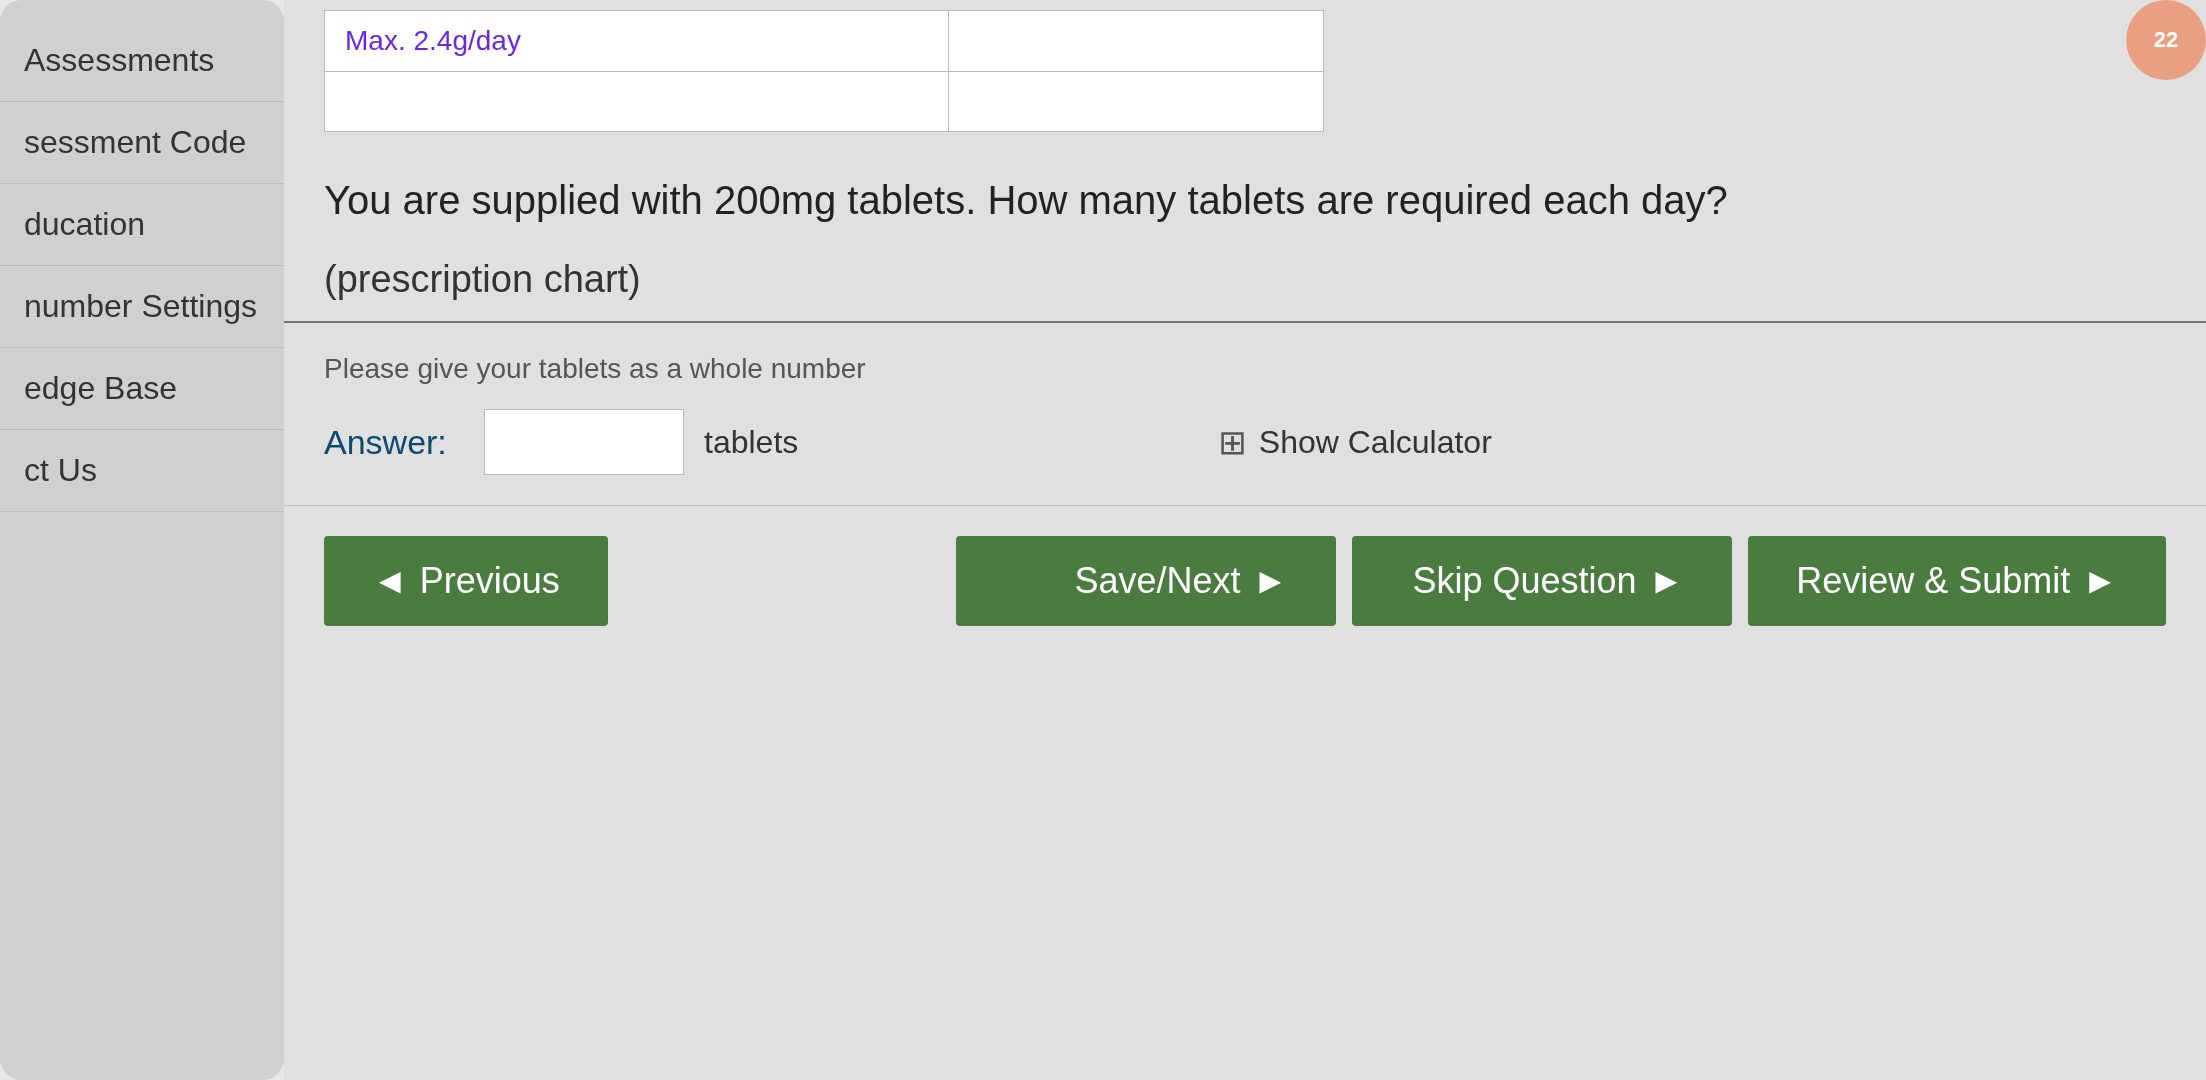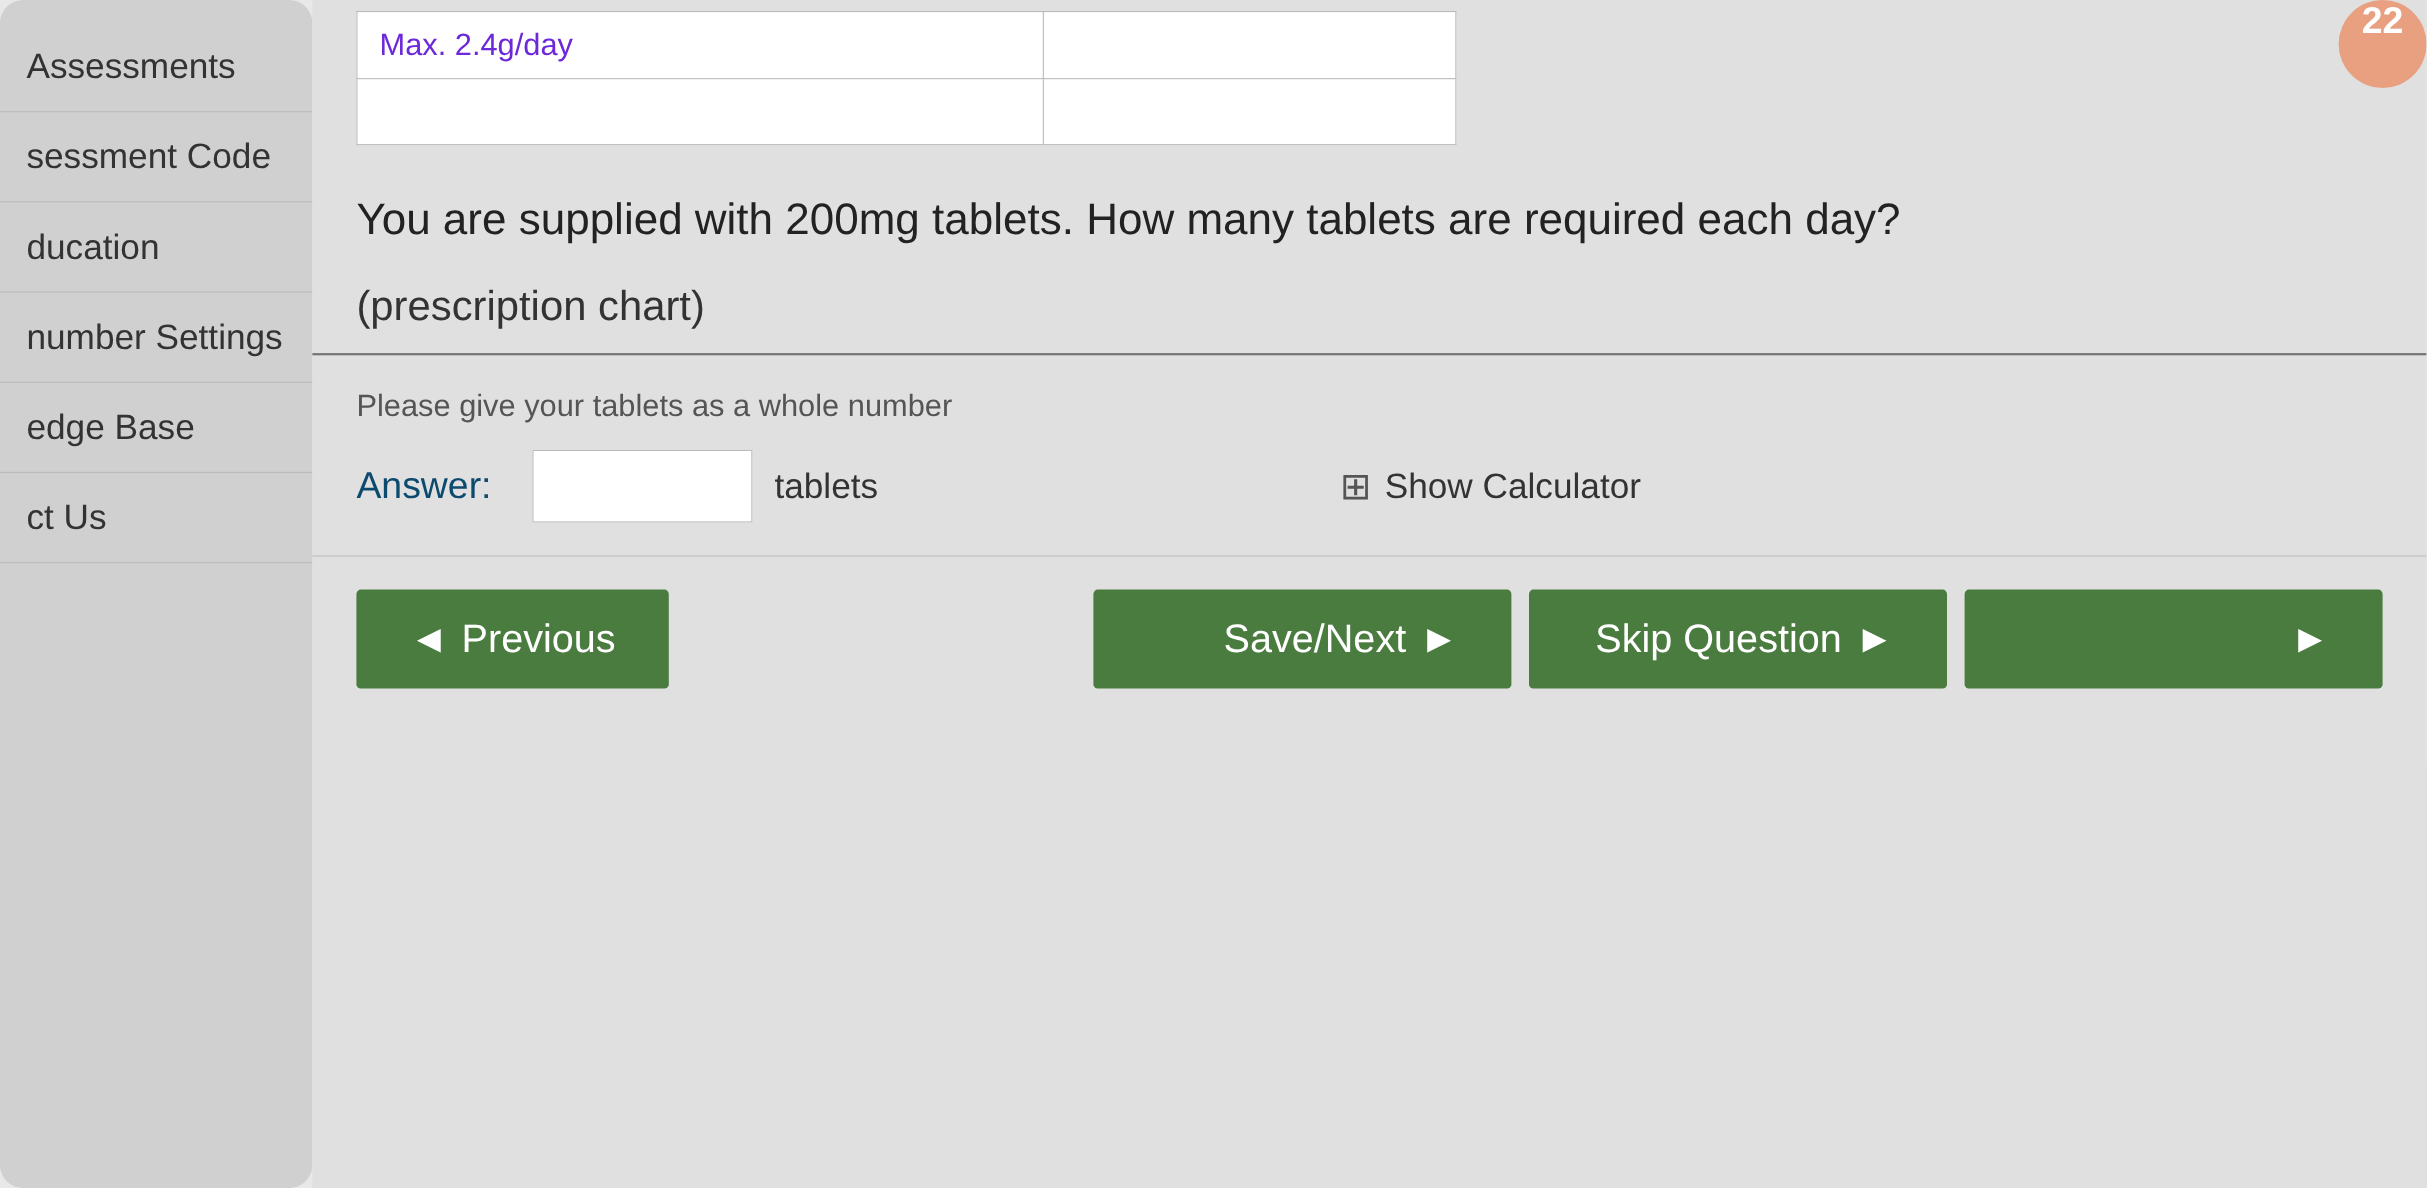--- a/index.html
+++ b/index.html
@@ -70,22 +70,23 @@
     
     .badge {
       position: absolute;
       top: 0;
       right: 0;
       width: 80px;
       height: 80px;
       background: #e8a080;
       border-radius: 50%;
       display: flex;
+      align-items: center;
       justify-content: center;
-      font-size: 34px;
+      font-size: 22px;
       color: #fff;
       font-weight: bold;
     }
 
     
     .question-area {
       padding: 30px 40px 20px 40px;
       border-bottom: 2px solid #737373;
     }
     .question-text {
@@ -266,18 +267,19 @@
     <div class="right-buttons">
       <button class="btn-savenext">
         <span>Save/Next</span>
         <span>►</span>
       </button>
       <button class="btn-skipquestion">
         <span>Skip Question</span>
         <span>►</span>
       </button>
       <button class="btn-reviewsubmit">
+        <span>Review &amp; Submit</span>
         <span>►</span>
       </button>
     </div>
   </div>
 
 </div>
 
 </body></html>

